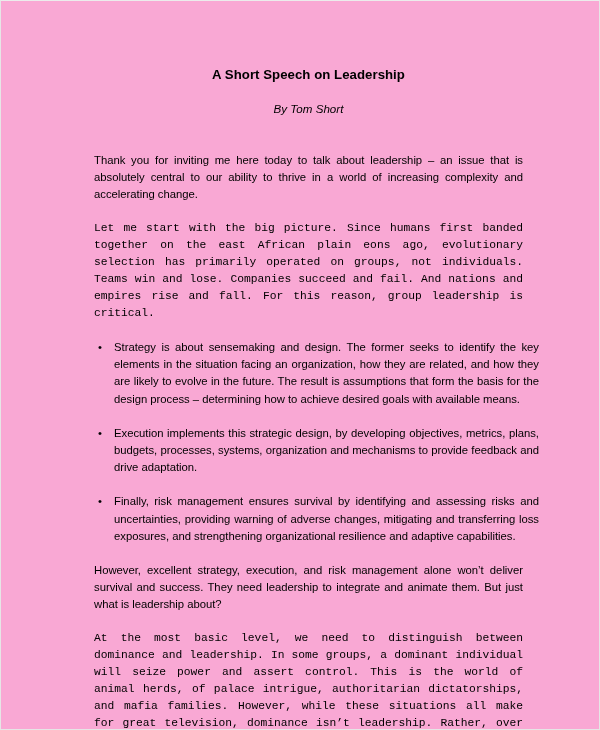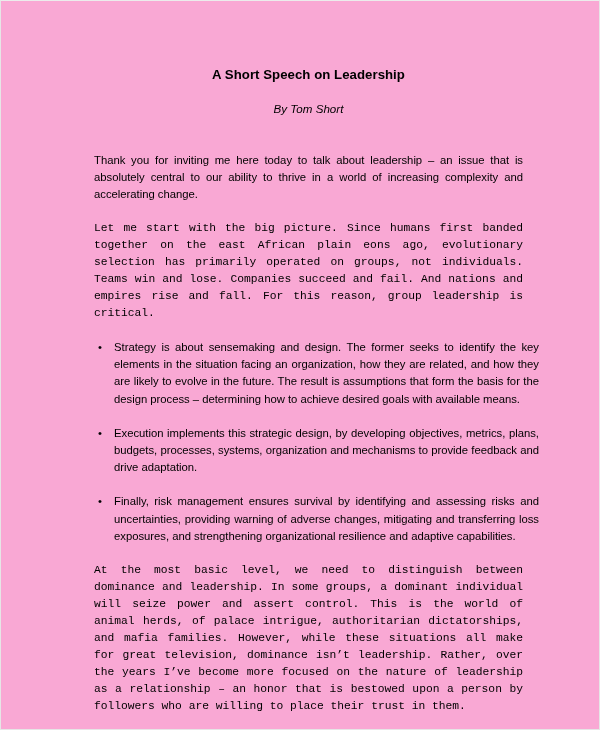--- a/index.html
+++ b/index.html
@@ -116,17 +116,18 @@
       <li>
         <span class="bullet-marker">•</span>
         <span>Execution implements this strategic design, by developing objectives, metrics, plans, budgets, processes, systems, organization and mechanisms to provide feedback and drive adaptation.</span>
       </li>
       <li>
         <span class="bullet-marker">•</span>
         <span>Finally, risk management ensures survival by identifying and assessing risks and uncertainties, providing warning of adverse changes, mitigating and transferring loss exposures, and strengthening organizational resilience and adaptive capabilities.</span>
       </li>
     </ul>
 
+    <p class="para after-bullets">However, excellent strategy, execution, and risk management alone won’t deliver survival and success.  They need leadership to integrate and animate them.  But just what is leadership about?</p>
 
     <p class="para gap">At the most basic level, we need to distinguish between dominance and leadership.  In some groups, a dominant individual will seize power and assert control.  This is the world of animal herds, of palace intrigue, authoritarian dictatorships, and mafia families.  However, while these situations all make for great television, dominance isn’t leadership.  Rather, over the years I’ve become more focused on the nature of leadership as a relationship – an honor that is bestowed upon a person by followers who are willing to place their trust in them.</p>
 
   </div>
 </div>
 
 </body></html>

